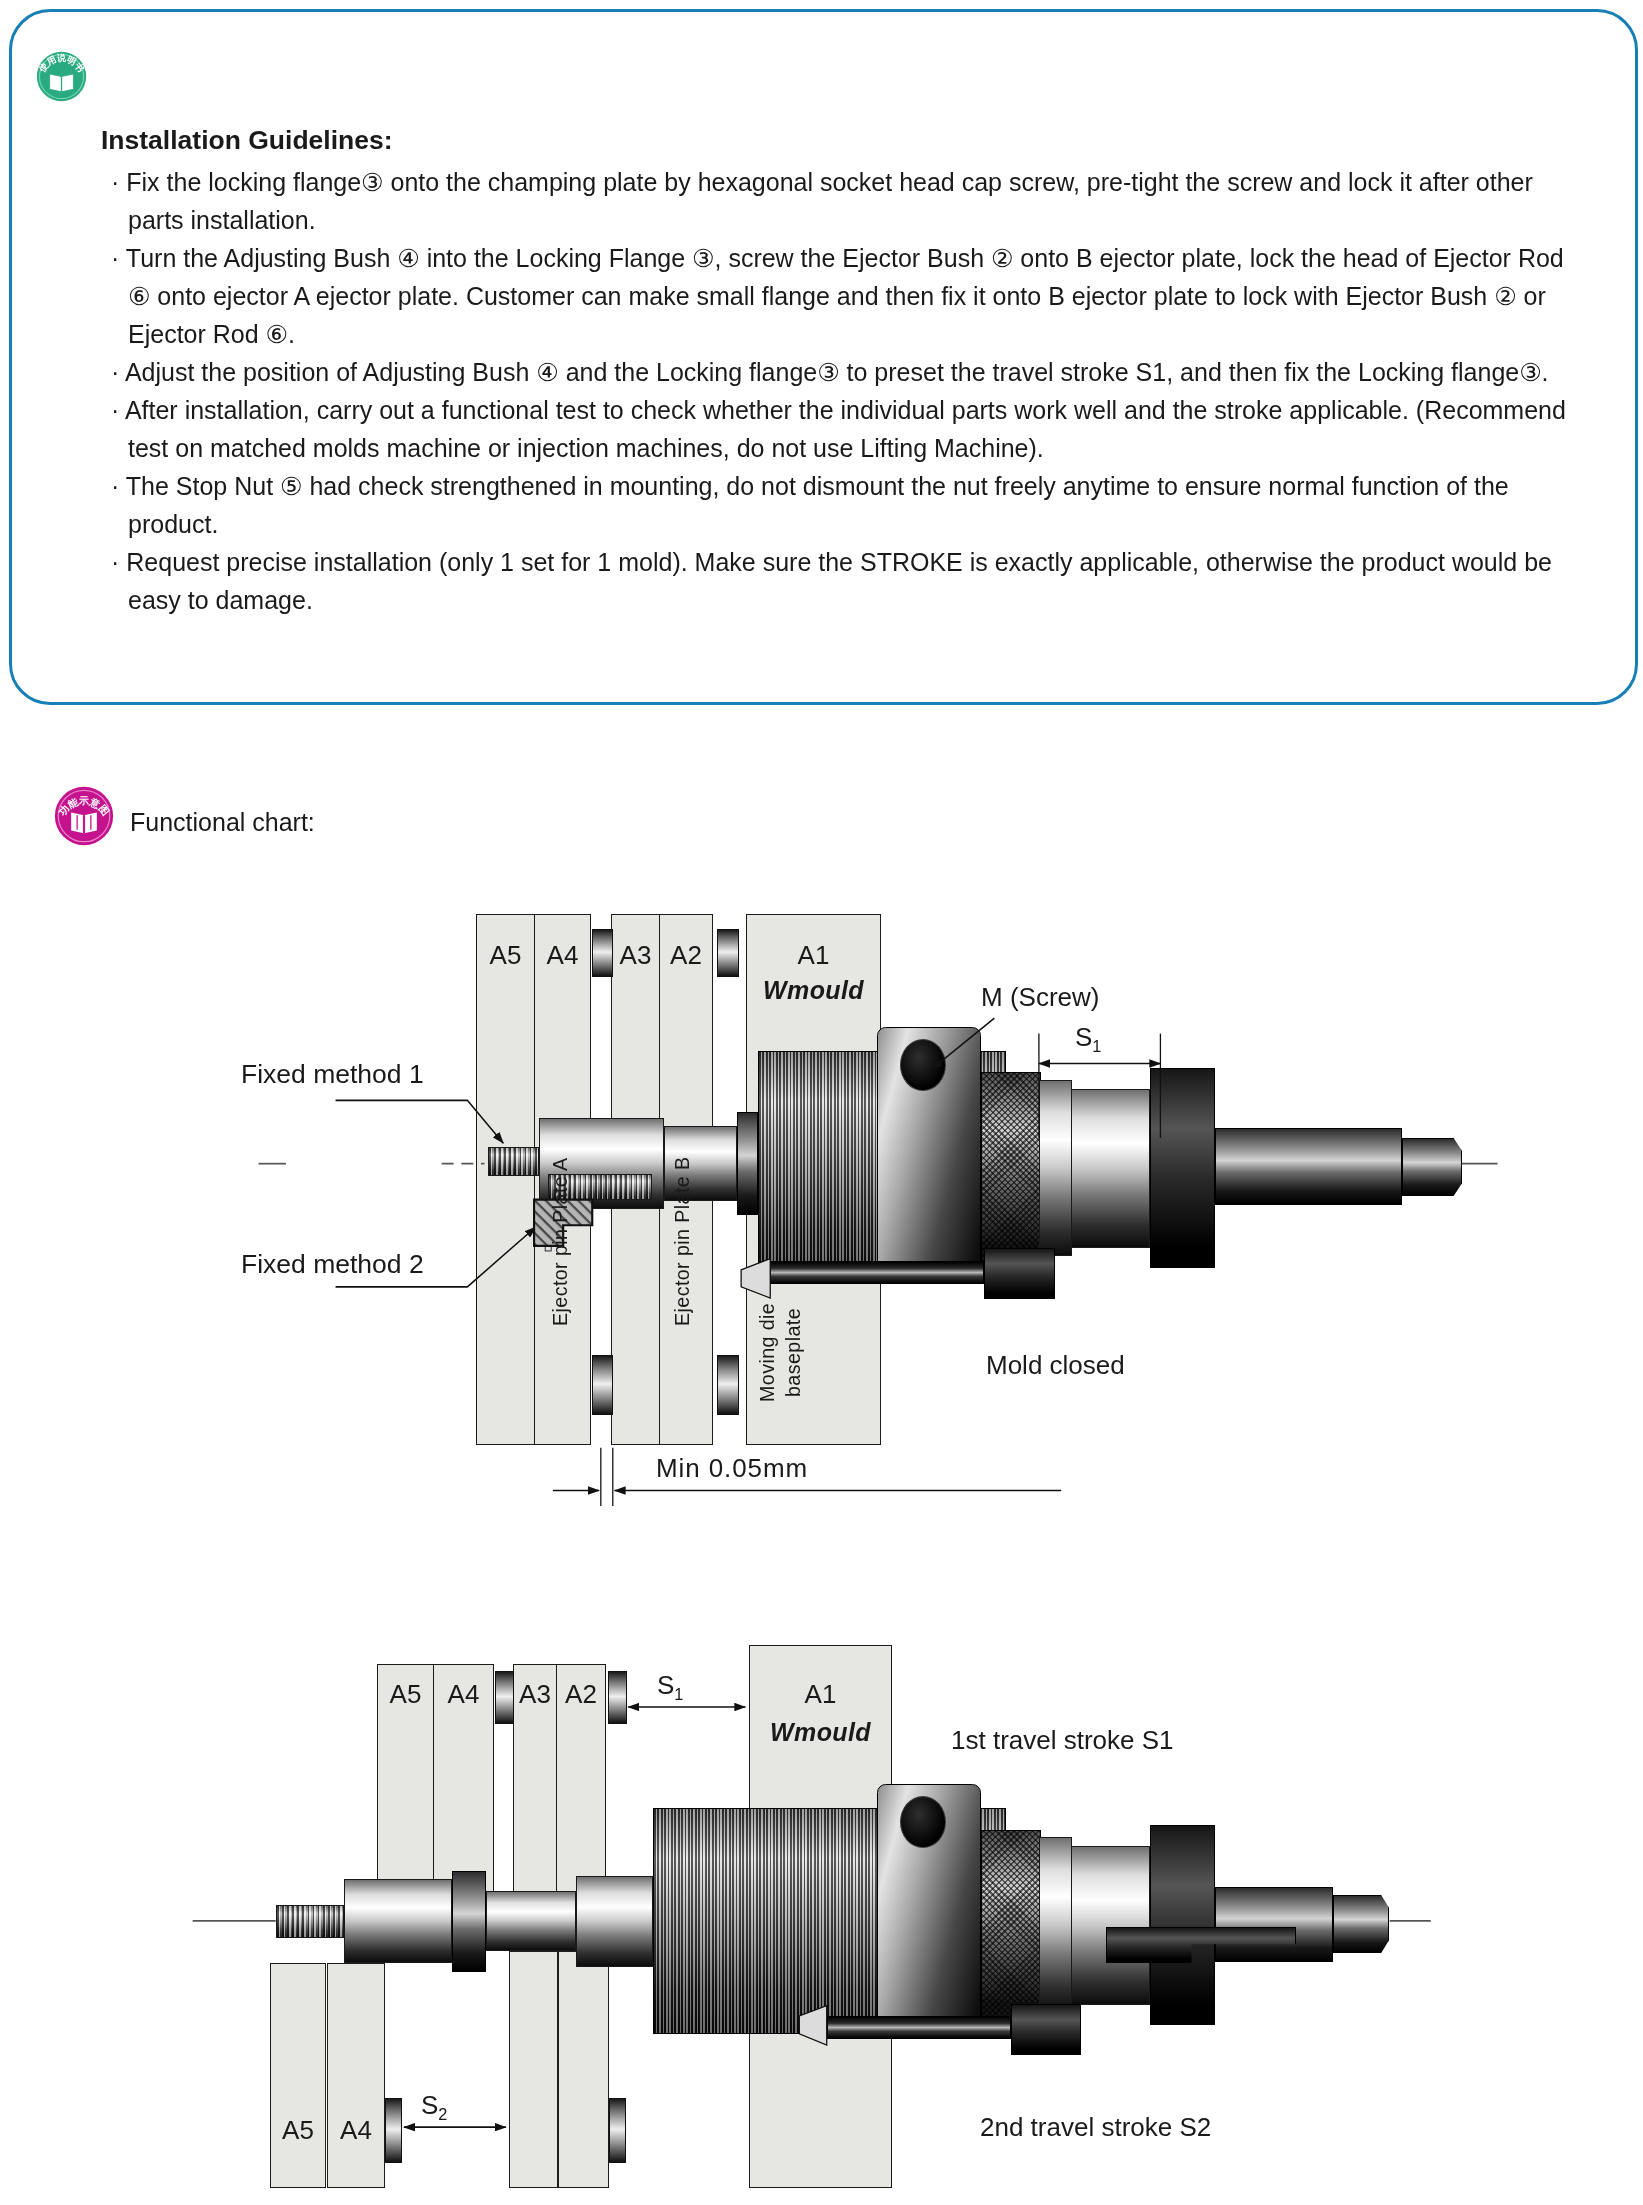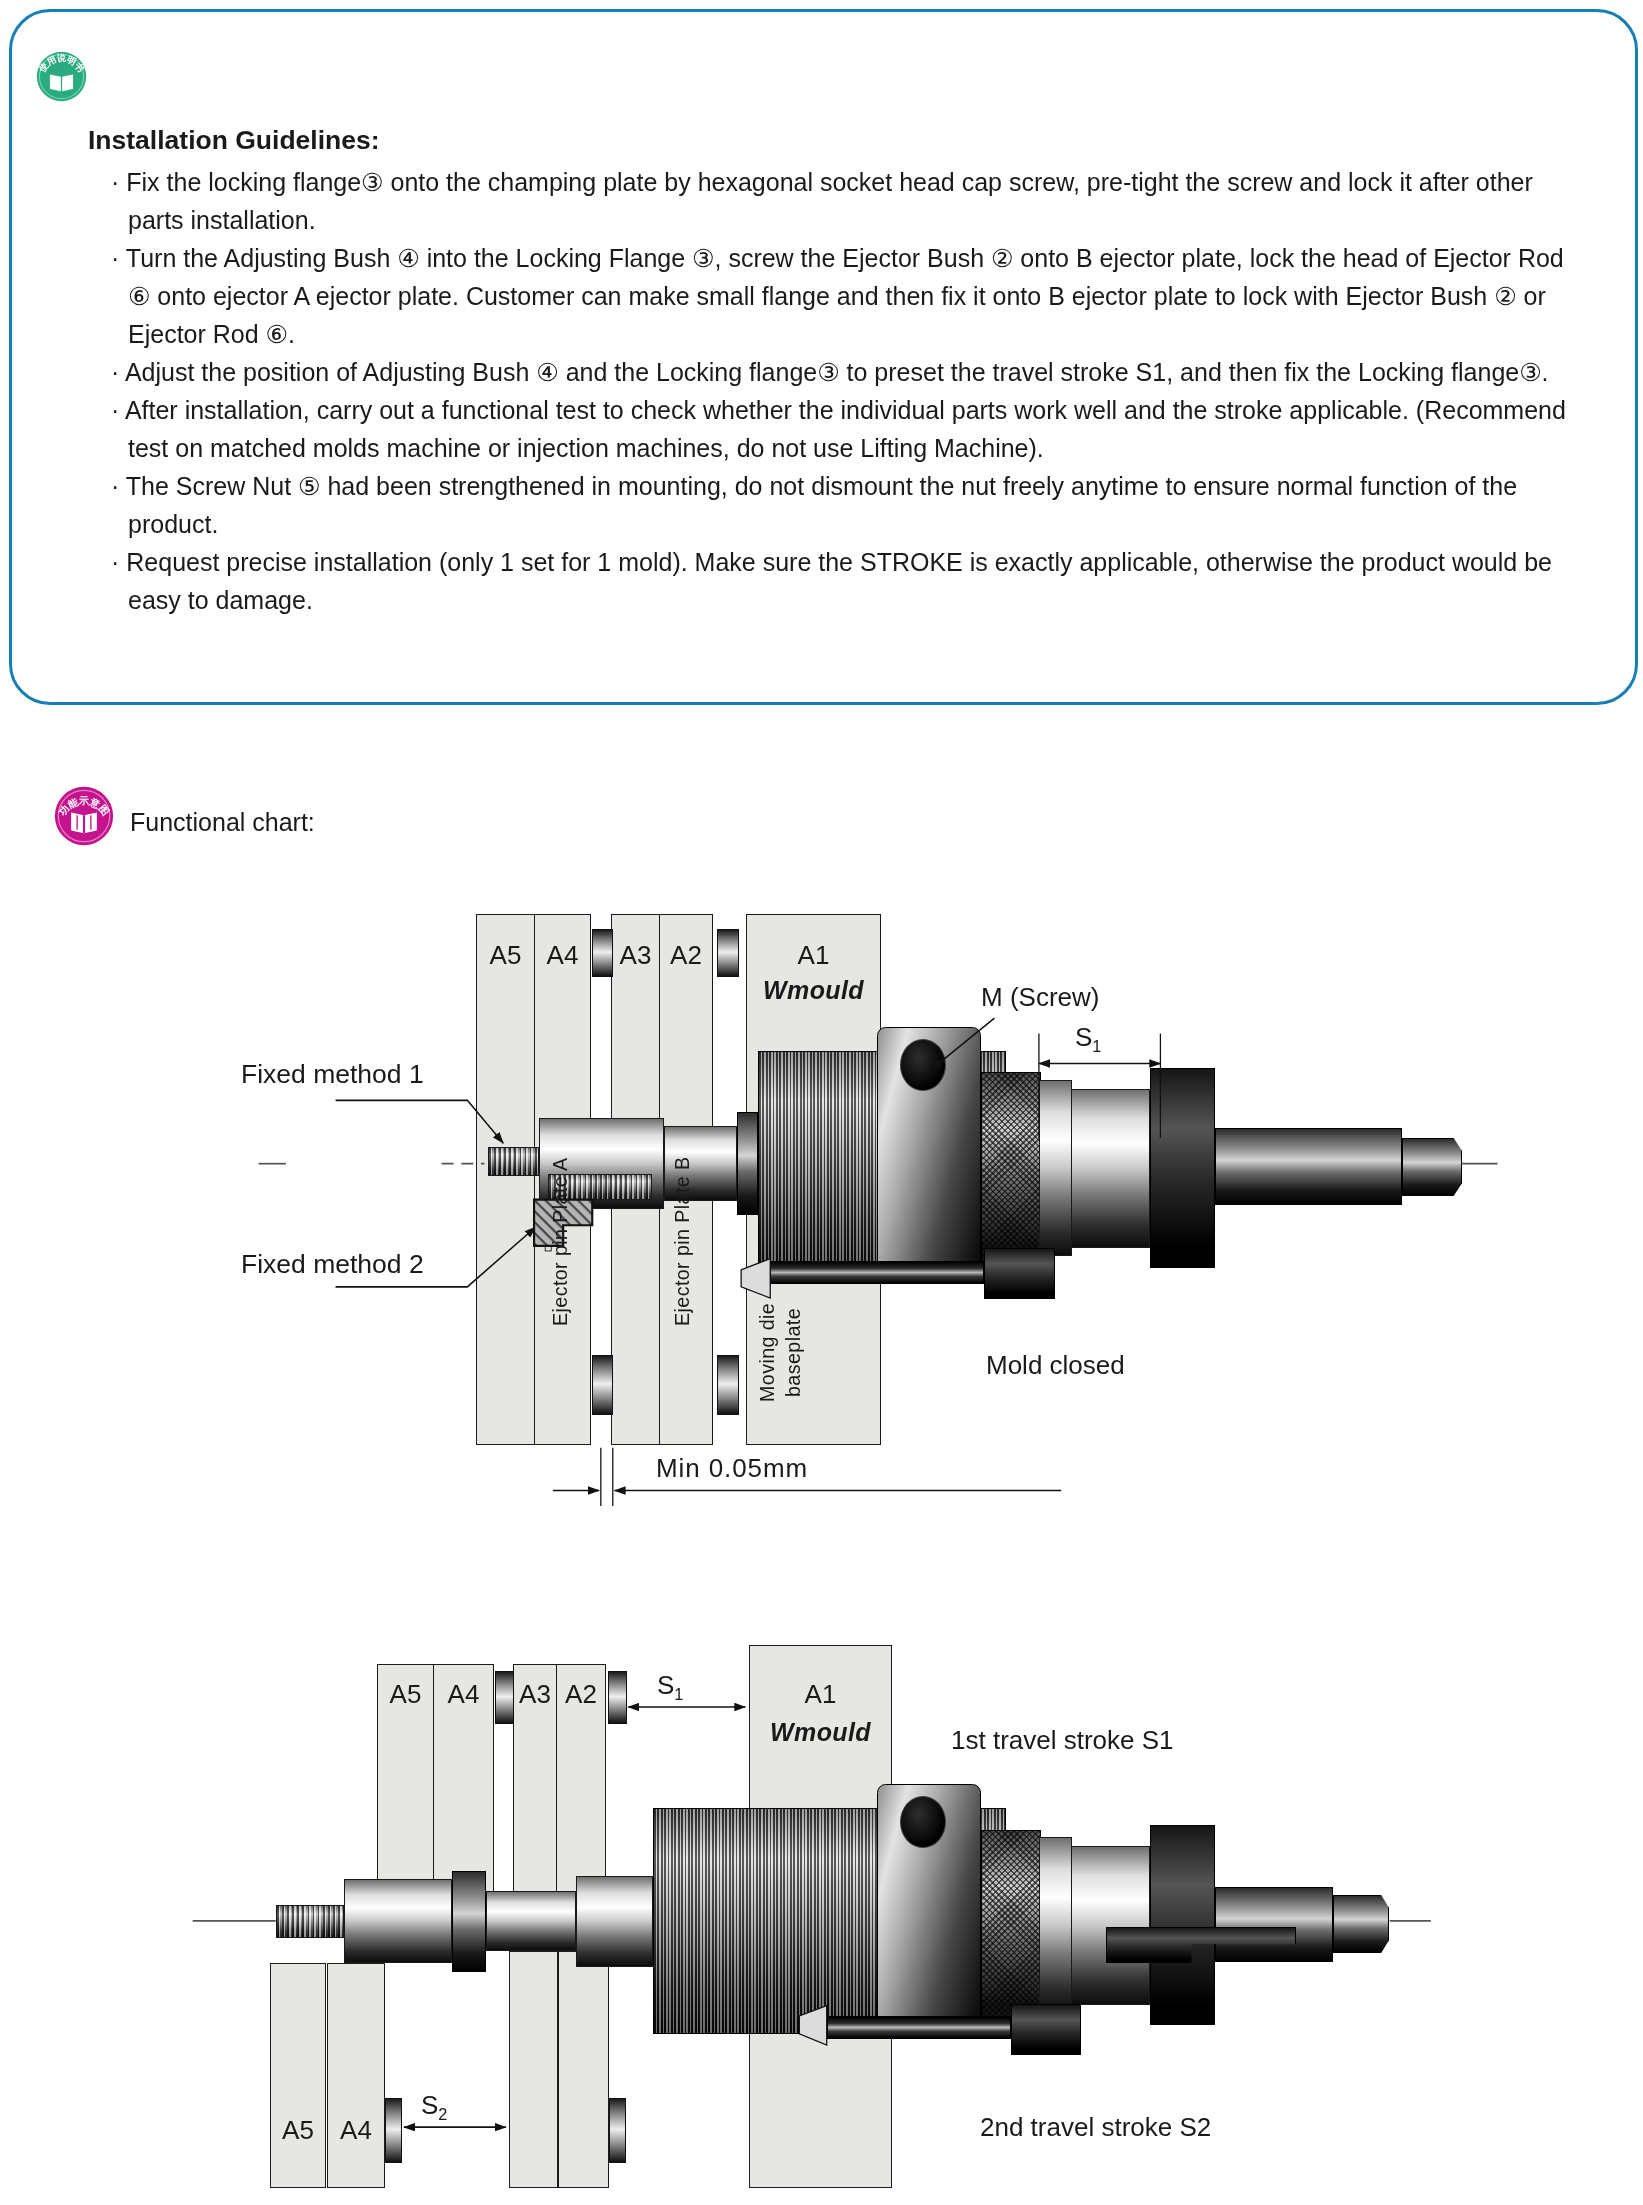--- a/index.html
+++ b/index.html
@@ -1,21 +1,21 @@
 <!DOCTYPE html>
 <html style="font-size:13.7px"><head>
 <meta charset="utf-8">
 <style>
   html,body{margin:0;padding:0;background:#fff;}
   #page{position:relative;width:1644px;height:2205px;background:#ffffff;overflow:hidden;
         font-family:"Liberation Sans","DejaVu Sans",sans-serif;color:#1a1a1a;}
   
   #panel{position:absolute;left:8.6px;top:8.6px;width:1623px;height:690px;
          border:3.4px solid #177fb5;border-radius:41px;background:#fff;z-index:5;}
-  #gl-heading{position:absolute;left:88px;top:125px;font-size:26.5px;font-weight:bold;z-index:6;}
+  #gl-heading{position:absolute;left:101px;top:125px;font-size:26.5px;font-weight:bold;z-index:6;}
   #bullets{position:absolute;left:111px;top:163px;width:1474px;z-index:6;}
   #bullets p{margin:0;font-size:25px;line-height:38px;text-indent:-17px;padding-left:17px;}
   
   #func-label{position:absolute;left:130px;top:808px;font-size:25px;z-index:6;}
   .badge{position:absolute;z-index:6;}
   
   .plate{position:absolute;background:#e6e6e2;border:1.7px solid #1c1c1c;box-sizing:border-box;z-index:10;}
   .spacer{position:absolute;background:linear-gradient(180deg,#1a1a1a 0%,#777 20%,#efefef 48%,#8a8a8a 72%,#101010 100%);
           border:0.9px solid #111;box-sizing:border-box;z-index:12;}
   .seg{position:absolute;box-sizing:border-box;z-index:20;}
@@ -67,21 +67,21 @@
       <line x1="30" y1="30" x2="30" y2="48" stroke="#2aaa80" stroke-width="1.5"></line>
     </g>
   </svg>
 
   <div id="gl-heading" class="lbl">Installation Guidelines:</div>
   <div id="bullets">
     <p>· Fix the locking flange③ onto the champing plate by hexagonal socket head cap screw, pre-tight the screw and lock it after other parts installation.</p>
     <p>· Turn the Adjusting Bush ④ into the Locking Flange ③, screw the Ejector Bush ② onto B ejector plate, lock the head of Ejector Rod ⑥ onto ejector A ejector plate. Customer can make small flange and then fix it onto B ejector plate to lock with Ejector Bush ② or Ejector Rod ⑥.</p>
     <p>· Adjust the position of Adjusting Bush ④ and the Locking flange③ to preset the travel stroke S1, and then fix the Locking flange③.</p>
     <p>· After installation, carry out a functional test to check whether the individual parts work well and the stroke applicable. (Recommend test on matched molds machine or injection machines, do not use Lifting Machine).</p>
-    <p>· The Screw Nut ⑤ had been strengthened in mounting, do not dismount the nut freely anytime to ensure normal function of the product.</p>
+    <p>· The Stop Nut ⑤ had check strengthened in mounting, do not dismount the nut freely anytime to ensure normal function of the product.</p>
     <p>· Request precise installation (only 1 set for 1 mold). Make sure the STROKE is exactly applicable, otherwise the product would be easy to damage.</p>
   </div>
 
   <svg class="badge" style="left:54px;top:786px" width="60" height="60" viewBox="0 0 70 70">
     <circle cx="35" cy="35" r="34" fill="#c4138d"></circle>
     <circle cx="35" cy="35" r="30" fill="none" stroke="#e87ec6" stroke-width="1.5"></circle>
     <defs>
         <path id="arc2" d="M10,40 A26,26 0 0 1 60,40"></path>
       </defs>
     <text font-size="11.5" fill="#ffffff" font-weight="bold">

